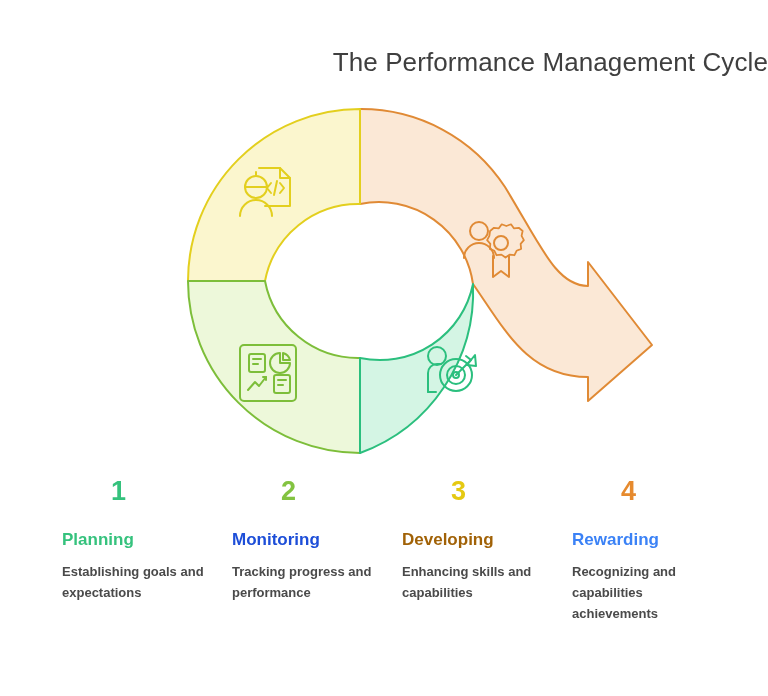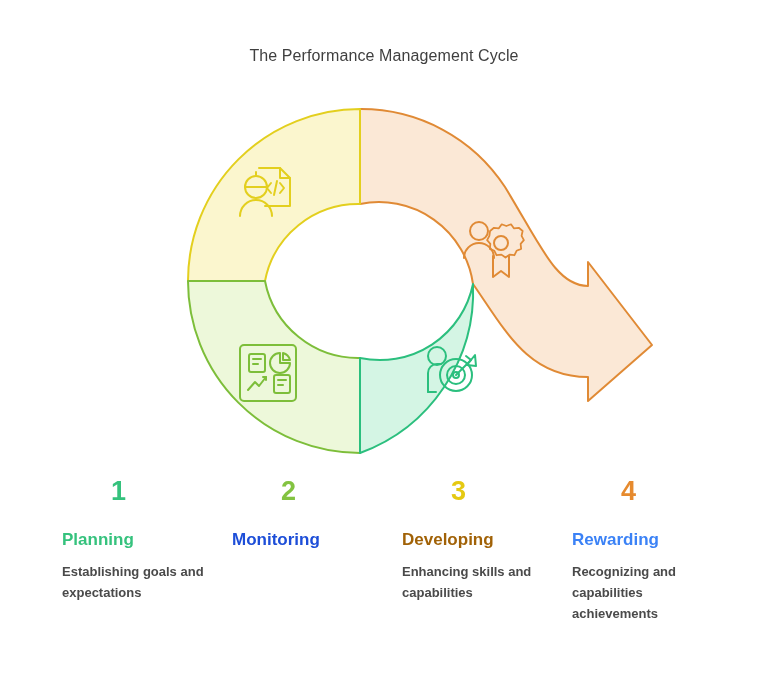--- a/index.html
+++ b/index.html
@@ -18,22 +18,22 @@
   #stage {
     position: relative;
     width: 768px;
     height: 696px;
   }
   #chart-title {
     position: absolute;
     top: 47px;
     left: 0;
     width: 768px;
-    text-align: center;
-    font-size: 16px;
+    text-align: right;
+    font-size: 26px;
     font-weight: 400;
     color: #3f3f3f;
     letter-spacing: 0.1px;
   }
   #cycle-figure {
     position: absolute;
     top: 0;
     left: 0;
   }
   #legend {
@@ -177,20 +177,21 @@
 
     <div class="legend-col">
       <div class="legend-number" style="color:#35C27D">1</div>
       <div class="legend-label" style="color:#35C27D">Planning</div>
       <div class="legend-desc">Establishing goals and expectations</div>
     </div>
 
     <div class="legend-col">
       <div class="legend-number" style="color:#83C341">2</div>
       <div class="legend-label" style="color:#1d4ed8">Monitoring</div>
+      <div class="legend-desc">Tracking progress and performance</div>
     </div>
 
     <div class="legend-col">
       <div class="legend-number" style="color:#E5C912">3</div>
       <div class="legend-label" style="color:#a16207">Developing</div>
       <div class="legend-desc">Enhancing skills and capabilities</div>
     </div>
 
     <div class="legend-col">
       <div class="legend-number" style="color:#E68A2E">4</div>

